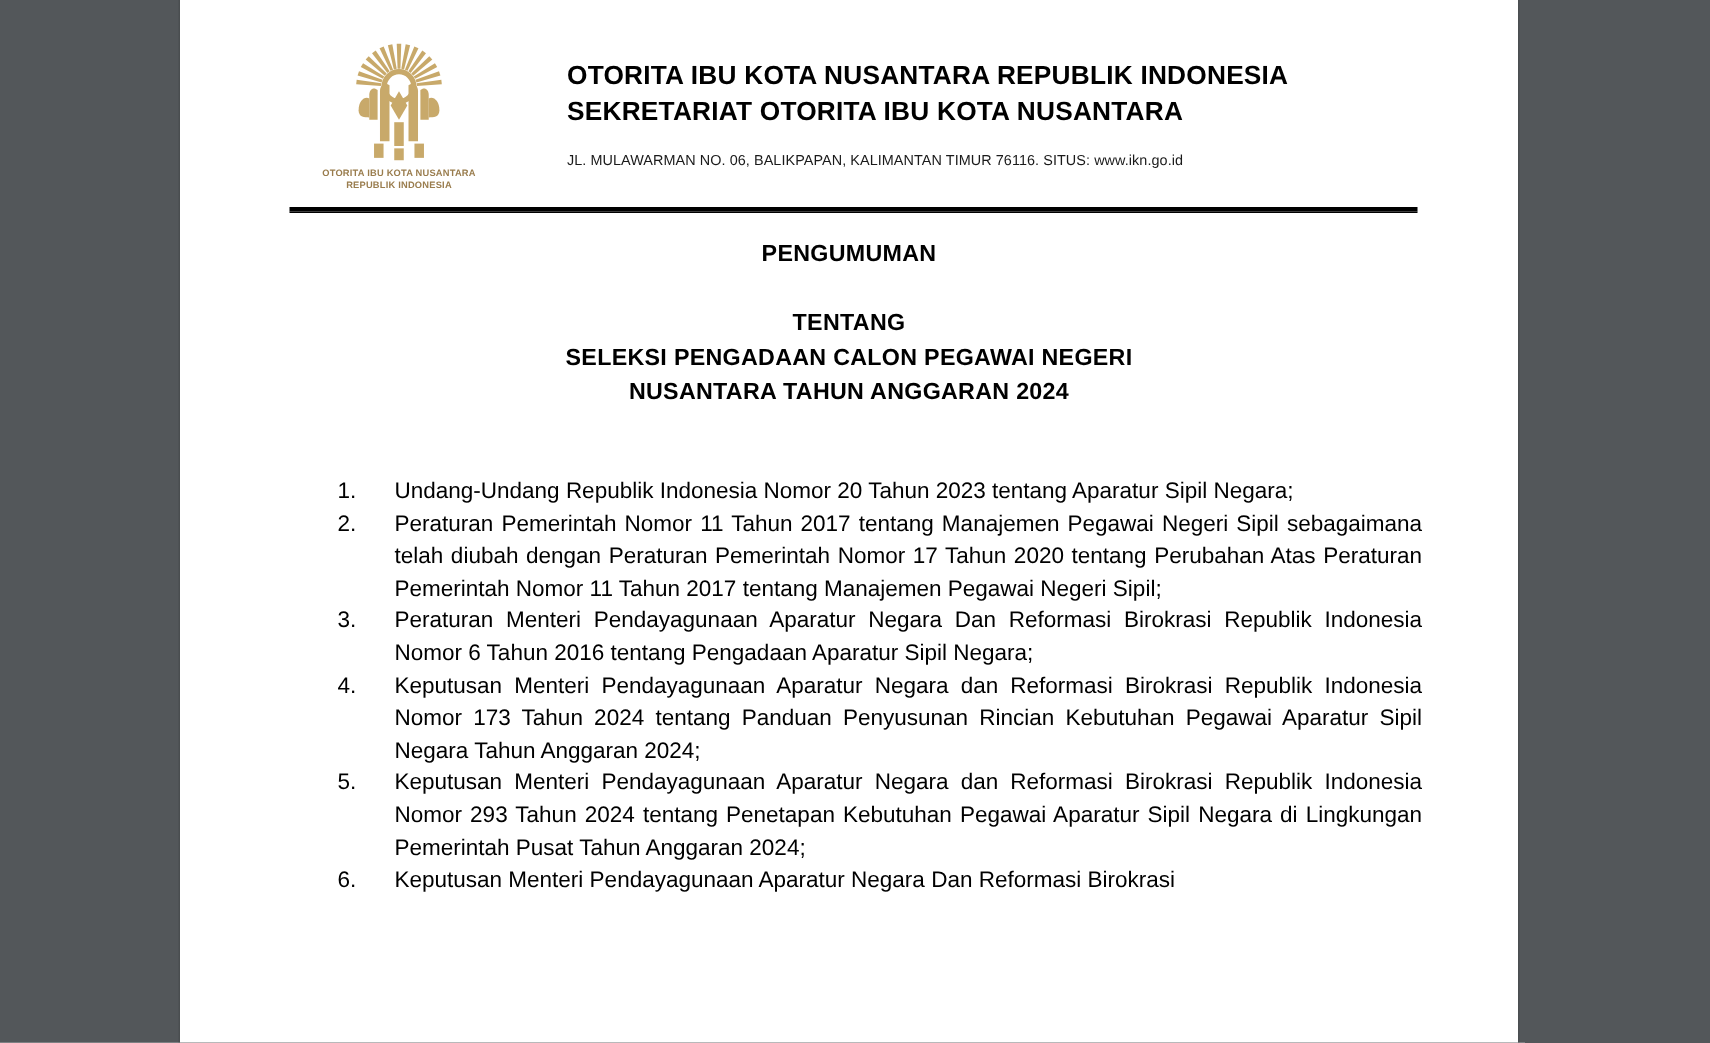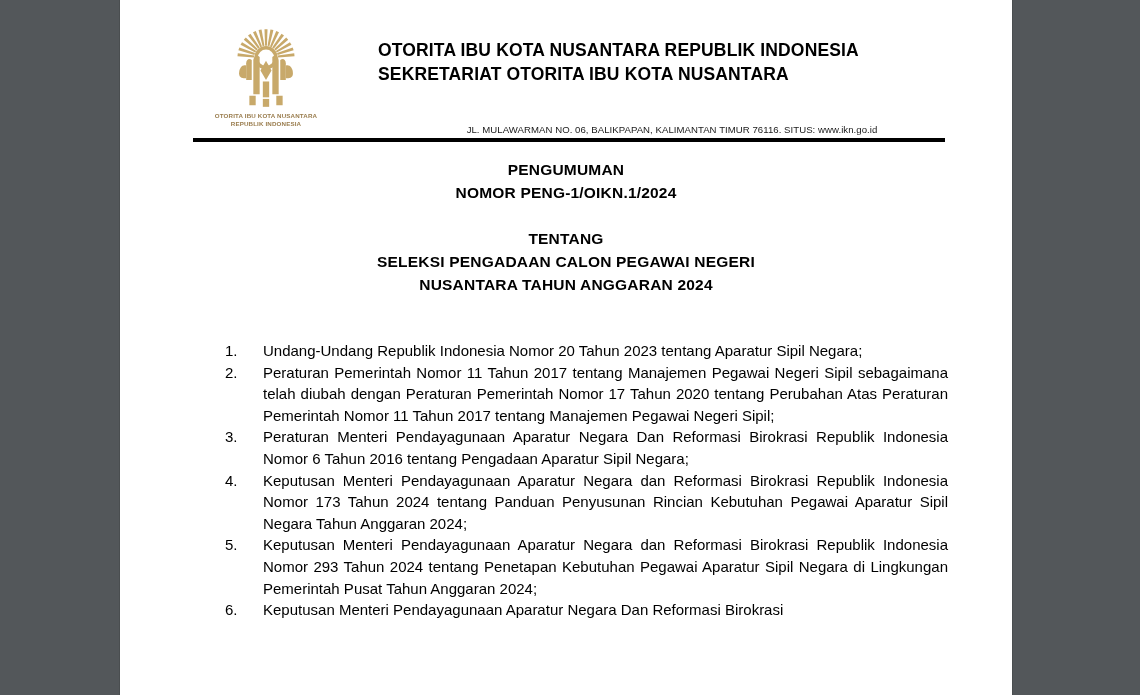--- a/index.html
+++ b/index.html
@@ -82,26 +82,26 @@
     font-weight: bold;
     color: #000;
     letter-spacing: 0.15px;
     line-height: 24px;
     white-space: nowrap;
   }
 
   .address-line {
     position: absolute;
     left: 258px;
-    top: 124px;
+    top: 102px;
     right: 46px;
     font-size: 9.6px;
     color: #1a1a1a;
     letter-spacing: 0.05px;
-    text-align: center;
+    text-align: left;
     white-space: nowrap;
   }
 
   .rule {
     position: absolute;
     left: 73px;
     top: 138px;
     width: 752px;
     height: 4px;
     border-top: 3px solid #000;
@@ -242,21 +242,20 @@
         <div class="org-line-2">SEKRETARIAT OTORITA IBU KOTA NUSANTARA</div>
       </div>
 
       <div class="address-line">JL. MULAWARMAN NO. 06, BALIKPAPAN, KALIMANTAN TIMUR 76116. SITUS: www.ikn.go.id</div>
 
       <div class="rule"></div>
     </div>
 
     <div class="title-block">
       <div class="title-line">PENGUMUMAN</div>
-      <div class="title-line">NOMOR PENG-1/OIKN.1/2024</div>
       <div class="title-gap"></div>
       <div class="title-line">TENTANG</div>
       <div class="subject-block">
         <div class="subject-line">SELEKSI PENGADAAN CALON PEGAWAI NEGERI</div>
         <div class="subject-line">NUSANTARA TAHUN ANGGARAN 2024</div>
       </div>
     </div>
 
     <div class="body-block">
 

